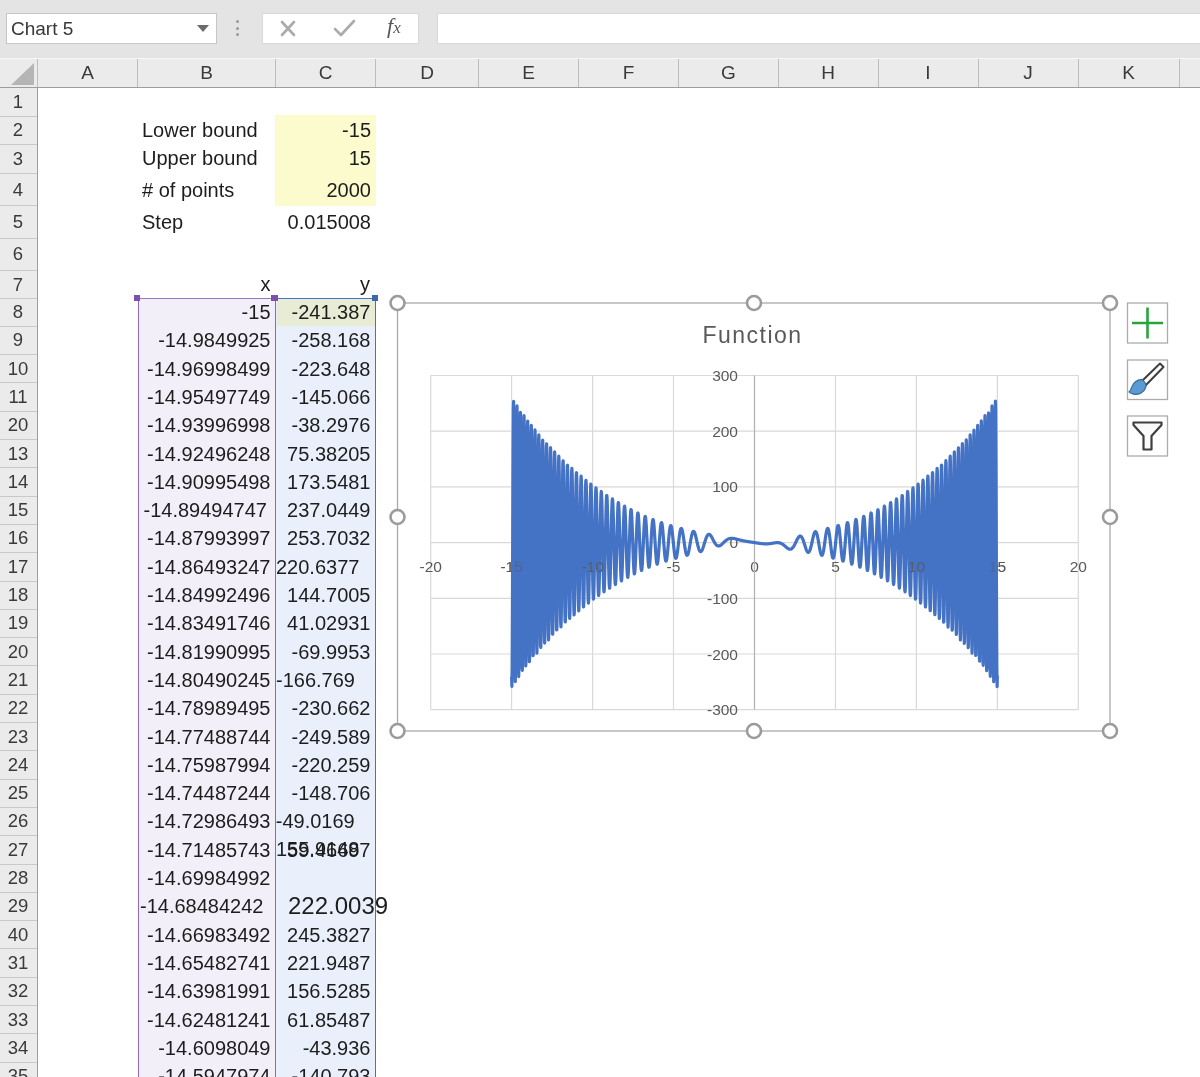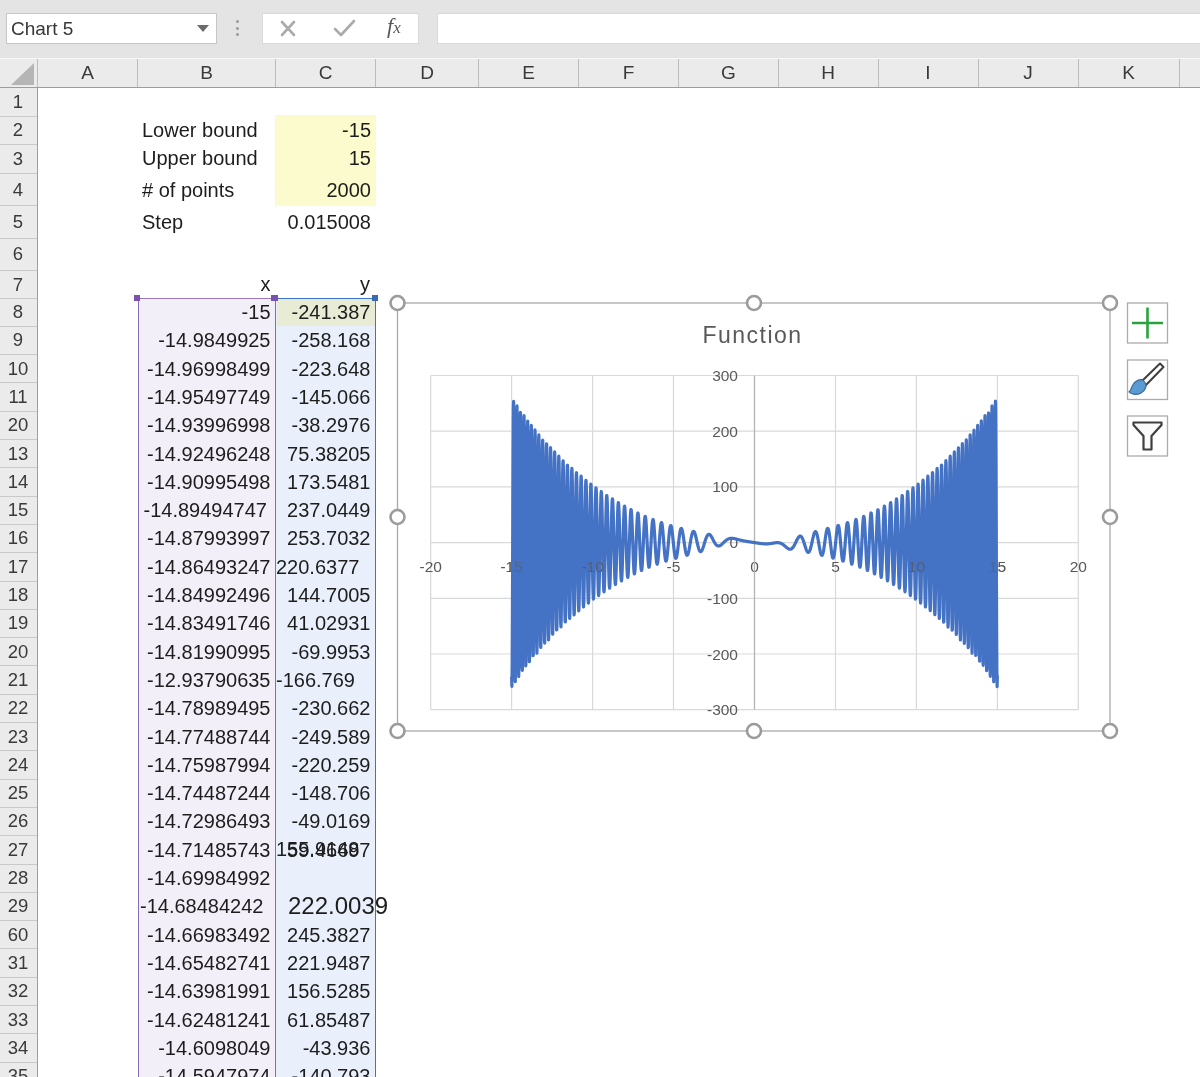--- a/index.html
+++ b/index.html
@@ -99,21 +99,21 @@
 <div class="hdr" style="left:0;top:779.1px;width:36px;height:28.300000000000068px;line-height:28.300000000000068px;font-size:18.5px">25</div>
 <div class="abs" style="left:0;top:806.9000000000001px;width:36.5px;height:1px;background:#c9c9c9"></div>
 <div class="hdr" style="left:0;top:807.4000000000001px;width:36px;height:28.299999999999955px;line-height:28.299999999999955px;font-size:18.5px">26</div>
 <div class="abs" style="left:0;top:835.2px;width:36.5px;height:1px;background:#c9c9c9"></div>
 <div class="hdr" style="left:0;top:835.7px;width:36px;height:28.299999999999955px;line-height:28.299999999999955px;font-size:18.5px">27</div>
 <div class="abs" style="left:0;top:863.5px;width:36.5px;height:1px;background:#c9c9c9"></div>
 <div class="hdr" style="left:0;top:864.0px;width:36px;height:28.300000000000068px;line-height:28.300000000000068px;font-size:18.5px">28</div>
 <div class="abs" style="left:0;top:891.8000000000001px;width:36.5px;height:1px;background:#c9c9c9"></div>
 <div class="hdr" style="left:0;top:892.3000000000001px;width:36px;height:28.299999999999955px;line-height:28.299999999999955px;font-size:18.5px">29</div>
 <div class="abs" style="left:0;top:920.1px;width:36.5px;height:1px;background:#c9c9c9"></div>
-<div class="hdr" style="left:0;top:920.6px;width:36px;height:28.299999999999955px;line-height:28.299999999999955px;font-size:18.5px">60</div>
+<div class="hdr" style="left:0;top:920.6px;width:36px;height:28.299999999999955px;line-height:28.299999999999955px;font-size:18.5px">40</div>
 <div class="abs" style="left:0;top:948.4px;width:36.5px;height:1px;background:#c9c9c9"></div>
 <div class="hdr" style="left:0;top:948.9px;width:36px;height:28.300000000000068px;line-height:28.300000000000068px;font-size:18.5px">31</div>
 <div class="abs" style="left:0;top:976.7px;width:36.5px;height:1px;background:#c9c9c9"></div>
 <div class="hdr" style="left:0;top:977.2px;width:36px;height:28.299999999999955px;line-height:28.299999999999955px;font-size:18.5px">32</div>
 <div class="abs" style="left:0;top:1005.0px;width:36.5px;height:1px;background:#c9c9c9"></div>
 <div class="hdr" style="left:0;top:1005.5px;width:36px;height:28.300000000000182px;line-height:28.300000000000182px;font-size:18.5px">33</div>
 <div class="abs" style="left:0;top:1033.3000000000002px;width:36.5px;height:1px;background:#c9c9c9"></div>
 <div class="hdr" style="left:0;top:1033.8000000000002px;width:36px;height:28.299999999999727px;line-height:28.299999999999727px;font-size:18.5px">34</div>
 <div class="abs" style="left:0;top:1061.6px;width:36.5px;height:1px;background:#c9c9c9"></div>
 <div class="hdr" style="left:0;top:1062.1px;width:36px;height:28.300000000000182px;line-height:28.300000000000182px;font-size:18.5px">35</div>
@@ -153,32 +153,32 @@
 <div class="ct" style="left:140px;top:524.4px;width:130.5px;height:28.300000000000068px;line-height:28.300000000000068px;text-align:right;font-size:20px">-14.87993997</div>
 <div class="ct" style="left:276px;top:524.4px;width:94.5px;height:28.300000000000068px;line-height:28.300000000000068px;text-align:right;font-size:20px">253.7032</div>
 <div class="ct" style="left:140px;top:552.7px;width:130.5px;height:28.299999999999955px;line-height:28.299999999999955px;text-align:right;font-size:20px">-14.86493247</div>
 <div class="ct" style="left:276px;top:552.7px;width:94.5px;height:28.299999999999955px;line-height:28.299999999999955px;text-align:left;font-size:20px">220.6377</div>
 <div class="ct" style="left:140px;top:581.0px;width:130.5px;height:28.299999999999955px;line-height:28.299999999999955px;text-align:right;font-size:20px">-14.84992496</div>
 <div class="ct" style="left:276px;top:581.0px;width:94.5px;height:28.299999999999955px;line-height:28.299999999999955px;text-align:right;font-size:20px">144.7005</div>
 <div class="ct" style="left:140px;top:609.3px;width:130.5px;height:28.300000000000068px;line-height:28.300000000000068px;text-align:right;font-size:20px">-14.83491746</div>
 <div class="ct" style="left:276px;top:609.3px;width:94.5px;height:28.300000000000068px;line-height:28.300000000000068px;text-align:right;font-size:20px">41.02931</div>
 <div class="ct" style="left:140px;top:637.6px;width:130.5px;height:28.300000000000068px;line-height:28.300000000000068px;text-align:right;font-size:20px">-14.81990995</div>
 <div class="ct" style="left:276px;top:637.6px;width:94.5px;height:28.300000000000068px;line-height:28.300000000000068px;text-align:right;font-size:20px">-69.9953</div>
-<div class="ct" style="left:140px;top:665.9000000000001px;width:130.5px;height:28.299999999999955px;line-height:28.299999999999955px;text-align:right;font-size:20px">-12.93790635</div>
+<div class="ct" style="left:140px;top:665.9000000000001px;width:130.5px;height:28.299999999999955px;line-height:28.299999999999955px;text-align:right;font-size:20px">-14.80490245</div>
 <div class="ct" style="left:276px;top:665.9000000000001px;width:94.5px;height:28.299999999999955px;line-height:28.299999999999955px;text-align:left;font-size:20px">-166.769</div>
 <div class="ct" style="left:140px;top:694.2px;width:130.5px;height:28.299999999999955px;line-height:28.299999999999955px;text-align:right;font-size:20px">-14.78989495</div>
 <div class="ct" style="left:276px;top:694.2px;width:94.5px;height:28.299999999999955px;line-height:28.299999999999955px;text-align:right;font-size:20px">-230.662</div>
 <div class="ct" style="left:140px;top:722.5px;width:130.5px;height:28.299999999999955px;line-height:28.299999999999955px;text-align:right;font-size:20px">-14.77488744</div>
 <div class="ct" style="left:276px;top:722.5px;width:94.5px;height:28.299999999999955px;line-height:28.299999999999955px;text-align:right;font-size:20px">-249.589</div>
 <div class="ct" style="left:140px;top:750.8px;width:130.5px;height:28.300000000000068px;line-height:28.300000000000068px;text-align:right;font-size:20px">-14.75987994</div>
 <div class="ct" style="left:276px;top:750.8px;width:94.5px;height:28.300000000000068px;line-height:28.300000000000068px;text-align:right;font-size:20px">-220.259</div>
 <div class="ct" style="left:140px;top:779.1px;width:130.5px;height:28.300000000000068px;line-height:28.300000000000068px;text-align:right;font-size:20px">-14.74487244</div>
 <div class="ct" style="left:276px;top:779.1px;width:94.5px;height:28.300000000000068px;line-height:28.300000000000068px;text-align:right;font-size:20px">-148.706</div>
 <div class="ct" style="left:140px;top:807.4000000000001px;width:130.5px;height:28.299999999999955px;line-height:28.299999999999955px;text-align:right;font-size:20px">-14.72986493</div>
-<div class="ct" style="left:276px;top:807.4000000000001px;width:94.5px;height:28.299999999999955px;line-height:28.299999999999955px;text-align:right;font-size:20px">-49.0169</div>
+<div class="ct" style="left:268px;top:807.4000000000001px;width:94.5px;height:28.299999999999955px;line-height:28.299999999999955px;text-align:center;font-size:20px">-49.0169</div>
 <div class="ct" style="left:140px;top:835.7px;width:130.5px;height:28.299999999999955px;line-height:28.299999999999955px;text-align:right;font-size:20px">-14.71485743</div>
 <div class="ct" style="left:276px;top:835.7px;width:94.5px;height:28.299999999999955px;line-height:28.299999999999955px;text-align:right;font-size:20px">59.46697</div>
 <div class="ct" style="left:140px;top:864.0px;width:130.5px;height:28.300000000000068px;line-height:28.300000000000068px;text-align:right;font-size:20px">-14.69984992</div>
 <div class="ct" style="left:276px;top:835px;width:94.5px;height:28.300000000000068px;line-height:28.300000000000068px;text-align:left;font-size:20px">155.9148</div>
 <div class="ct" style="left:140px;top:892.3000000000001px;width:130.5px;height:28.299999999999955px;line-height:28.299999999999955px;text-align:left;font-size:20px">-14.68484242</div>
 <div class="ct" style="left:288px;top:892.3000000000001px;width:94.5px;height:28.299999999999955px;line-height:28.299999999999955px;text-align:left;font-size:24px">222.0039</div>
 <div class="ct" style="left:140px;top:920.6px;width:130.5px;height:28.299999999999955px;line-height:28.299999999999955px;text-align:right;font-size:20px">-14.66983492</div>
 <div class="ct" style="left:276px;top:920.6px;width:94.5px;height:28.299999999999955px;line-height:28.299999999999955px;text-align:right;font-size:20px">245.3827</div>
 <div class="ct" style="left:140px;top:948.9px;width:130.5px;height:28.300000000000068px;line-height:28.300000000000068px;text-align:right;font-size:20px">-14.65482741</div>
 <div class="ct" style="left:276px;top:948.9px;width:94.5px;height:28.300000000000068px;line-height:28.300000000000068px;text-align:right;font-size:20px">221.9487</div>

